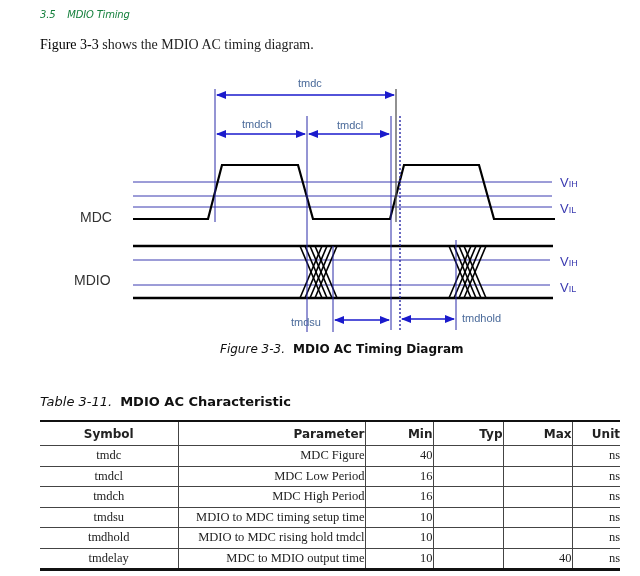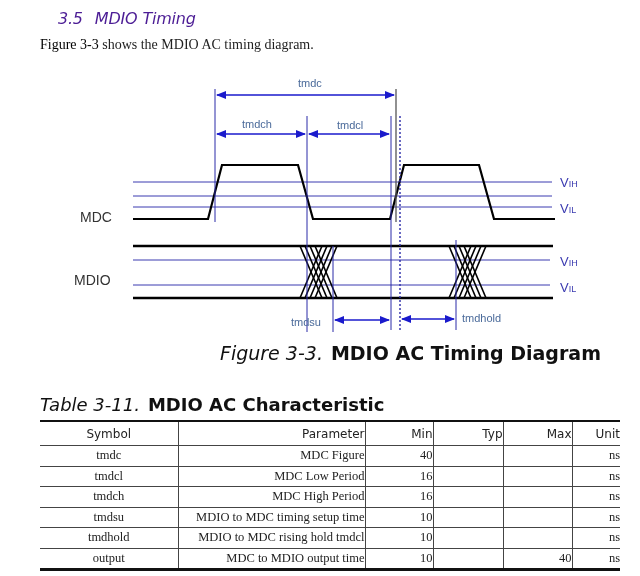--- a/index.html
+++ b/index.html
@@ -1,29 +1,29 @@
 <!DOCTYPE html>
 <html><head>
 <meta charset="utf-8">
 <style>
   html, body { margin:0; padding:0; background:#ffffff; }
   body { width:640px; height:576px; position:relative; overflow:hidden; font-family:"Liberation Serif", serif; color:#222; }
-  .section-heading { position:absolute; left:58px; top:9px; font-family:"DejaVu Sans", sans-serif; font-style:italic; font-size:16px; color:#4c1d95; letter-spacing:-0.2px; }
+  .section-heading { position:absolute; left:40px; top:9px; font-family:"DejaVu Sans", sans-serif; font-style:italic; font-size:10px; color:#15803d; letter-spacing:-0.2px; }
   .section-heading .num { margin-right:12px; }
   .intro { position:absolute; left:40px; top:37px; font-size:14px; color:#222; }
   .intro a { color:#000000; text-decoration:none; }
   .diagram { position:absolute; left:0; top:0; }
-  .fig-caption { position:absolute; left:220px; top:342px; font-size:19px; font-family:"DejaVu Sans", sans-serif; color:#111; }
+  .fig-caption { position:absolute; left:220px; top:342px; font-size:12px; font-family:"DejaVu Sans", sans-serif; color:#111; }
   .fig-caption .lbl { font-style:italic; font-weight:normal; margin-right:8px; }
   .fig-caption .ttl { font-weight:bold; }
-  .tbl-caption { position:absolute; left:40px; top:394px; font-size:18px; font-family:"DejaVu Sans", sans-serif; color:#111; }
+  .tbl-caption { position:absolute; left:40px; top:394px; font-size:13px; font-family:"DejaVu Sans", sans-serif; color:#111; }
   .tbl-caption .lbl { font-style:italic; margin-right:8px; }
   .tbl-caption .ttl { font-weight:bold; }
   table.spec { position:absolute; left:40px; top:420px; width:580px; border-collapse:collapse; font-size:12px; }
-  table.spec th { font-family:"DejaVu Sans", sans-serif; font-weight:normal; font-size:12px; height:23px; border-top:2px solid #111; border-bottom:1px solid #444; padding:0; }
+  table.spec th { font-family:"DejaVu Sans", sans-serif; font-weight:bold; font-size:12px; height:23px; border-top:2px solid #111; border-bottom:1px solid #444; padding:0; }
   table.spec td { height:19.5px; border-bottom:1px solid #444; text-align:center; padding:0; font-family:"Liberation Serif", serif; font-size:12.5px; color:#222; }
   table.spec tr:last-child td { border-bottom:3px solid #111; }
   table.spec th + th, table.spec td + td { border-left:1px solid #444;text-align:right; }
 </style>
 </head>
 <body>
 
 <div class="section-heading">
   <span class="num">3.5</span><span>MDIO Timing</span>
 </div>
@@ -180,21 +180,21 @@
     </tr>
     <tr>
       <td>tmdhold</td>
       <td>MDIO to MDC rising hold tmdcl</td>
       <td>10</td>
       <td></td>
       <td></td>
       <td>ns</td>
     </tr>
     <tr>
-      <td>output</td>
+      <td>tmdelay</td>
       <td>MDC to MDIO output time</td>
       <td>10</td>
       <td></td>
       <td>40</td>
       <td>ns</td>
     </tr>
   </tbody>
 </table>
 
 </body></html>

